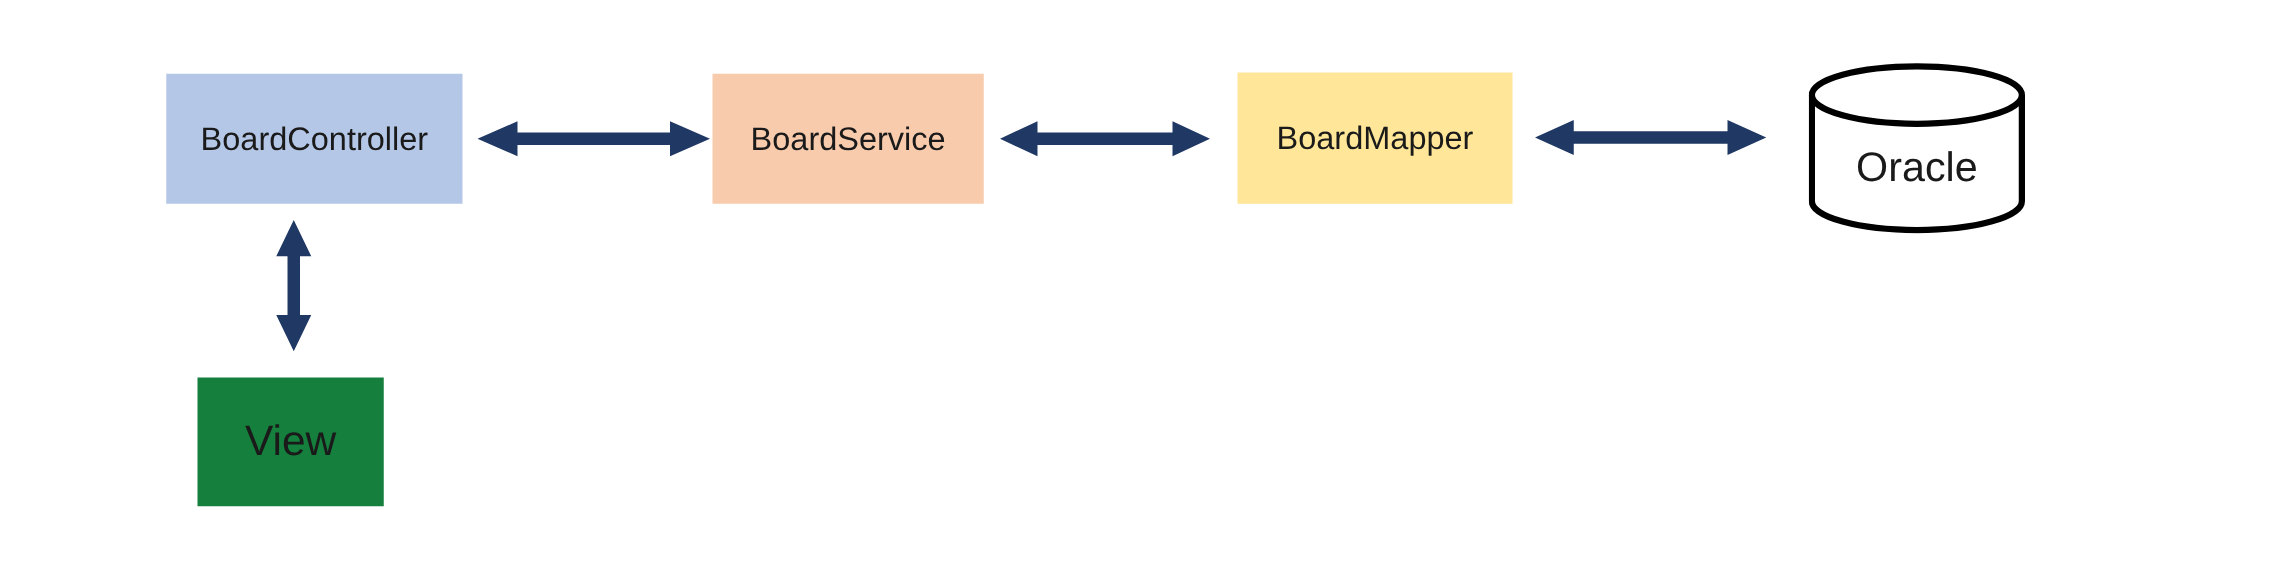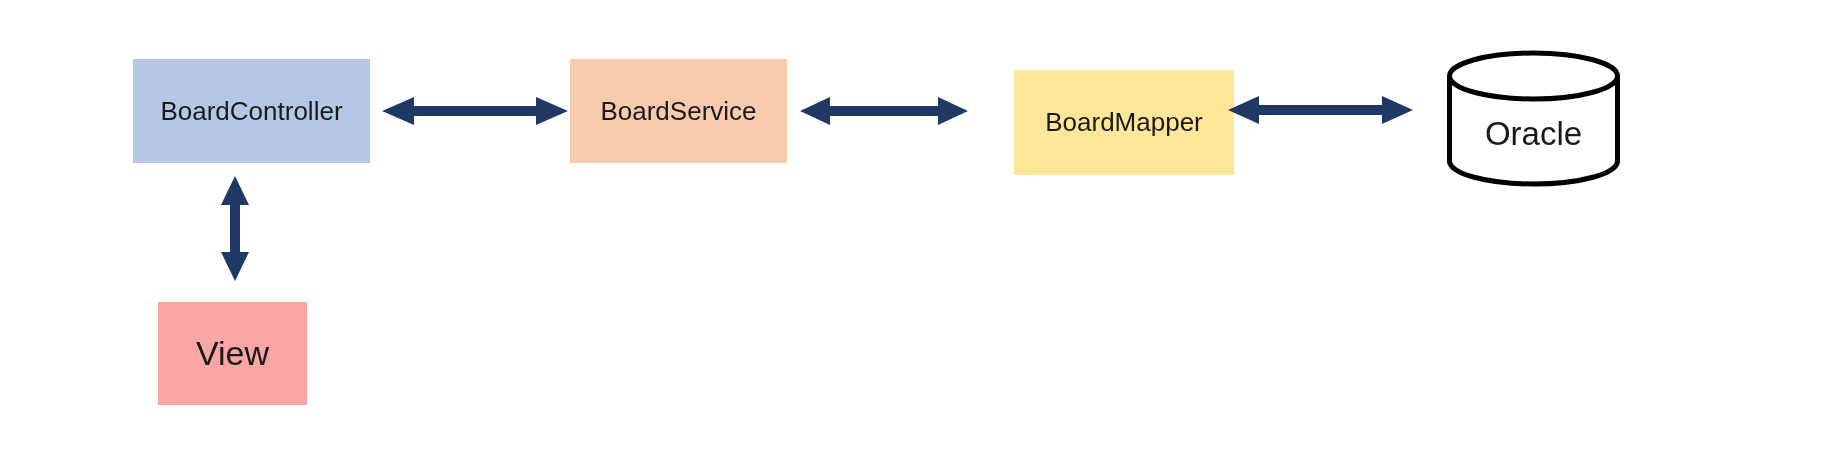--- a/index.html
+++ b/index.html
@@ -19,21 +19,21 @@
     position: absolute;
     display: flex;
     align-items: center;
     justify-content: center;
     color: #1a1a1a;
     text-align: center;
     box-sizing: border-box;
   }
   #node-board-controller { left: 133px; top: 59px;  width: 237px; height: 104px; font-size: 26px; }
   #node-board-service    { left: 570px; top: 59px;  width: 217px; height: 104px; font-size: 26px; }
-  #node-board-mapper     { left: 990px; top: 70px;  width: 220px; height: 105px; font-size: 26px; margin-left: 24px; }
+  #node-board-mapper     { left: 990px; top: 58px;  width: 220px; height: 105px; font-size: 26px; }
   #node-view             { left: 158px; top: 302px; width: 149px; height: 103px; font-size: 34px; }
   .connector { position: absolute; display: block; }
   #arrow-controller-service { left: 382px;  top: 96px;  }
   #arrow-service-mapper     { left: 800px;  top: 96px;  }
   #arrow-mapper-oracle      { left: 1228px; top: 95px;  }
   #arrow-controller-view    { left: 220px;  top: 176px; }
   #node-oracle { position: absolute; left: 1447px; top: 50px; }
   #node-oracle text {
     font-family: "Liberation Sans", sans-serif;
     font-size: 33px;
@@ -50,21 +50,21 @@
   </div>
 
   <div class="node" id="node-board-service" style="background-color: rgb(248, 203, 173); text-align: right;">
     <span>BoardService</span>
   </div>
 
   <div class="node" id="node-board-mapper" style="background-color: rgb(255, 230, 153);">
     <span>BoardMapper</span>
   </div>
 
-  <div class="node" id="node-view" style="background-color: #fca5a5;">
+  <div class="node" id="node-view" style="background-color: #15803d;">
     <span>View</span>
   </div>
 
   <svg id="node-oracle" width="173" height="137" viewBox="0 0 173 137">
     <path d="M 2.5 26 L 2.5 111 A 84 23 0 0 0 170.5 111 L 170.5 26" fill="#ffffff" stroke-width="5" stroke-linejoin="round" stroke="#000000"></path>
     <ellipse cx="86.5" cy="26" rx="84" ry="23" fill="#ffffff" stroke-width="5" stroke="#000000"></ellipse>
     <text x="86.5" y="95" text-anchor="middle">Oracle</text>
   </svg>
 
   <svg class="connector" id="arrow-controller-service" width="186" height="30" viewBox="0 0 186 30">

